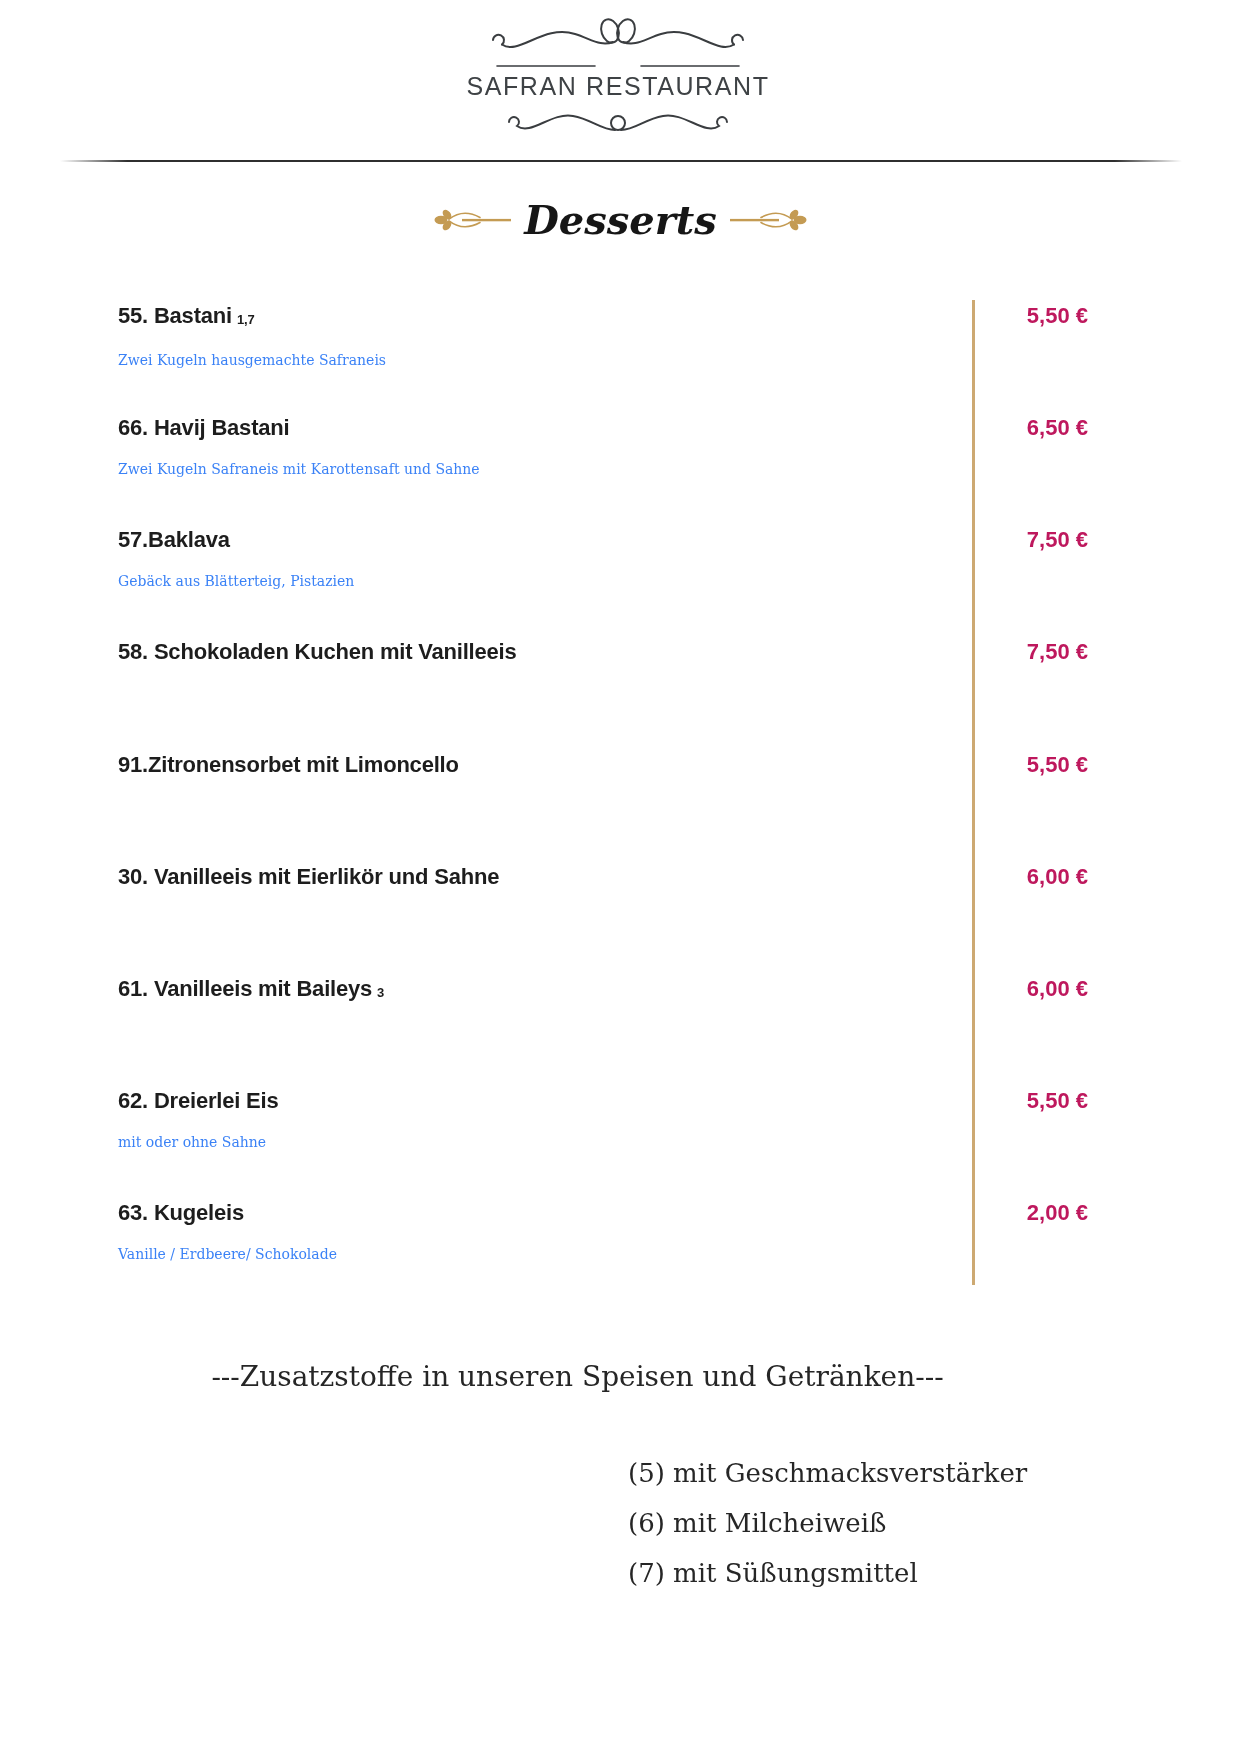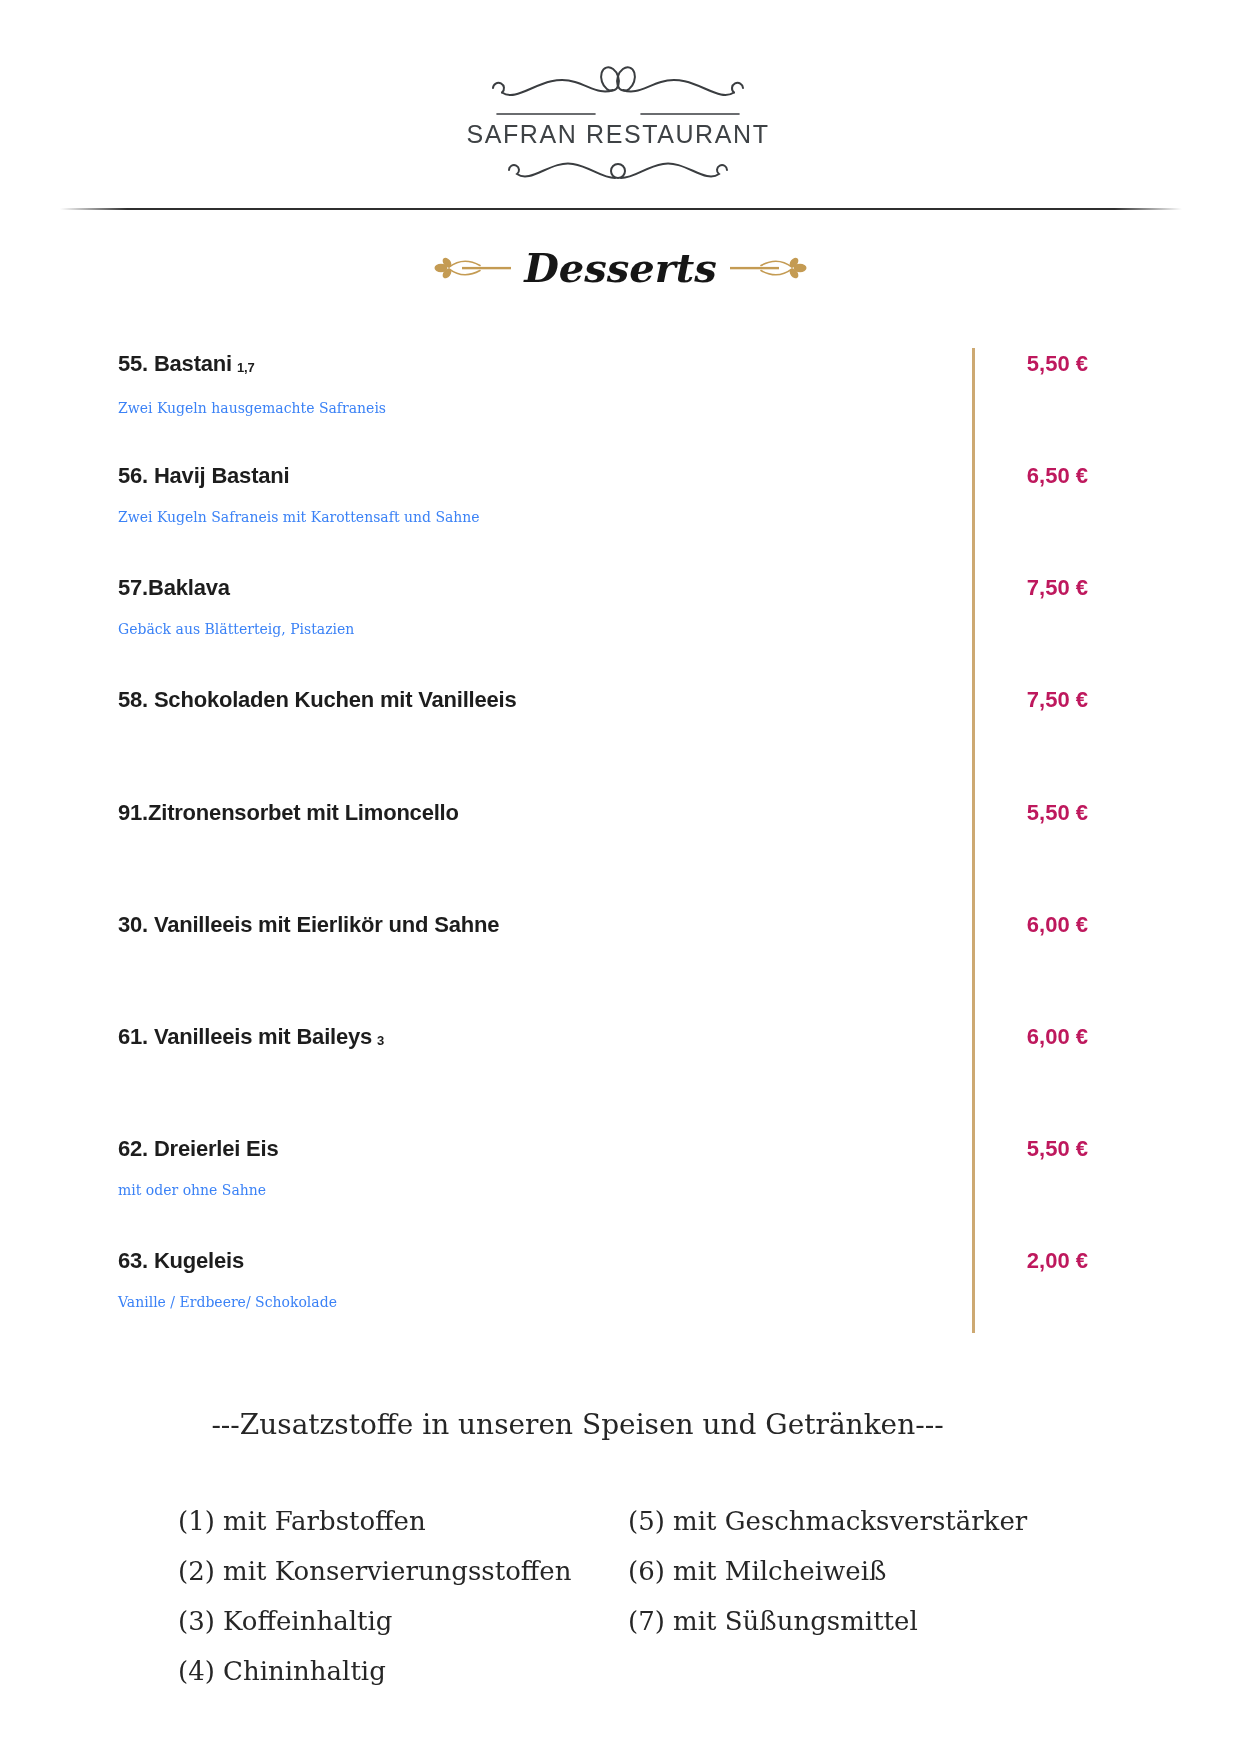--- a/index.html
+++ b/index.html
@@ -1,20 +1,20 @@
 <!DOCTYPE html>
 <html><head>
 <meta charset="utf-8">
 <style>
   html,body { margin:0; padding:0; }
   body {
     width:1241px; height:1754px; background:#ffffff; position:relative;
     font-family:"Liberation Sans", sans-serif; color:#1d1d1d; overflow:hidden;
   }
-  .page { position:absolute; inset:0;margin-top:48px; }
+  .page { position:absolute; inset:0; }
 
   
   .logo { position:absolute; left:462px; top:14px; width:312px; text-align:center; }
   .logo svg { display:block; margin:0 auto; }
   .logo-name {
     margin:1px 0 0; font-size:25px; font-weight:400; letter-spacing:1.6px;
     color:#3e4245; white-space:nowrap; line-height:30px;
   }
   .logo .flourish-bottom { margin-top:5px; }
 
@@ -129,21 +129,21 @@
     <div class="menu-row" style="top:302px">
       <div class="menu-line">
         <h3 class="item-title"><span>55. Bastani</span><span class="item-sub">1,7</span></h3>
         <div class="item-price">5,50 €</div>
       </div>
       <div class="item-desc">Zwei Kugeln hausgemachte Safraneis</div>
     </div>
 
     <div class="menu-row" style="top:414px">
       <div class="menu-line">
-        <h3 class="item-title"><span>56. Havij Bastani</span></h3>
+        <h3 class="item-title"><span>66. Havij Bastani</span></h3>
         <div class="item-price">6,50 €</div>
       </div>
       <div class="item-desc">Zwei Kugeln Safraneis mit Karottensaft und Sahne</div>
     </div>
 
     <div class="menu-row" style="top:526px">
       <div class="menu-line">
         <h3 class="item-title"><span>57.Baklava</span></h3>
         <div class="item-price">7,50 €</div>
       </div>
@@ -195,26 +195,20 @@
         <h3 class="item-title"><span>63. Kugeleis</span></h3>
         <div class="item-price">2,00 €</div>
       </div>
       <div class="item-desc">Vanille / Erdbeere/ Schokolade</div>
     </div>
 
   </div>
 
   <div class="footnote-heading">---Zusatzstoffe in unseren Speisen und Getränken---</div>
 
-  <div class="footnotes-left">
-    <p class="footnote-item">(1) mit Farbstoffen</p>
-    <p class="footnote-item">(2) mit Konservierungsstoffen</p>
-    <p class="footnote-item">(3) Koffeinhaltig</p>
-    <p class="footnote-item">(4) Chininhaltig</p>
-  </div>
 
   <div class="footnotes-right">
     <p class="footnote-item">(5) mit Geschmacksverstärker</p>
     <p class="footnote-item">(6) mit Milcheiweiß</p>
     <p class="footnote-item">(7) mit Süßungsmittel</p>
   </div>
 
 </div>
 
 </body></html>

